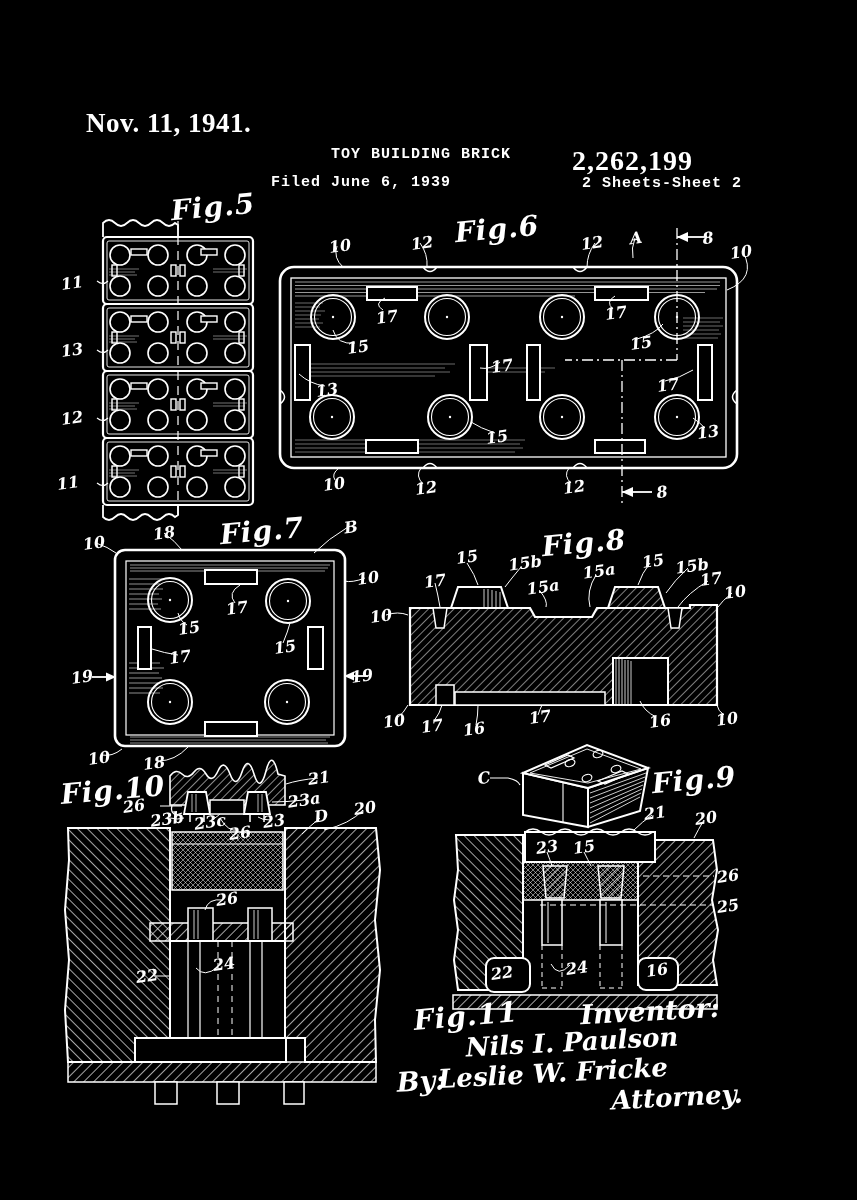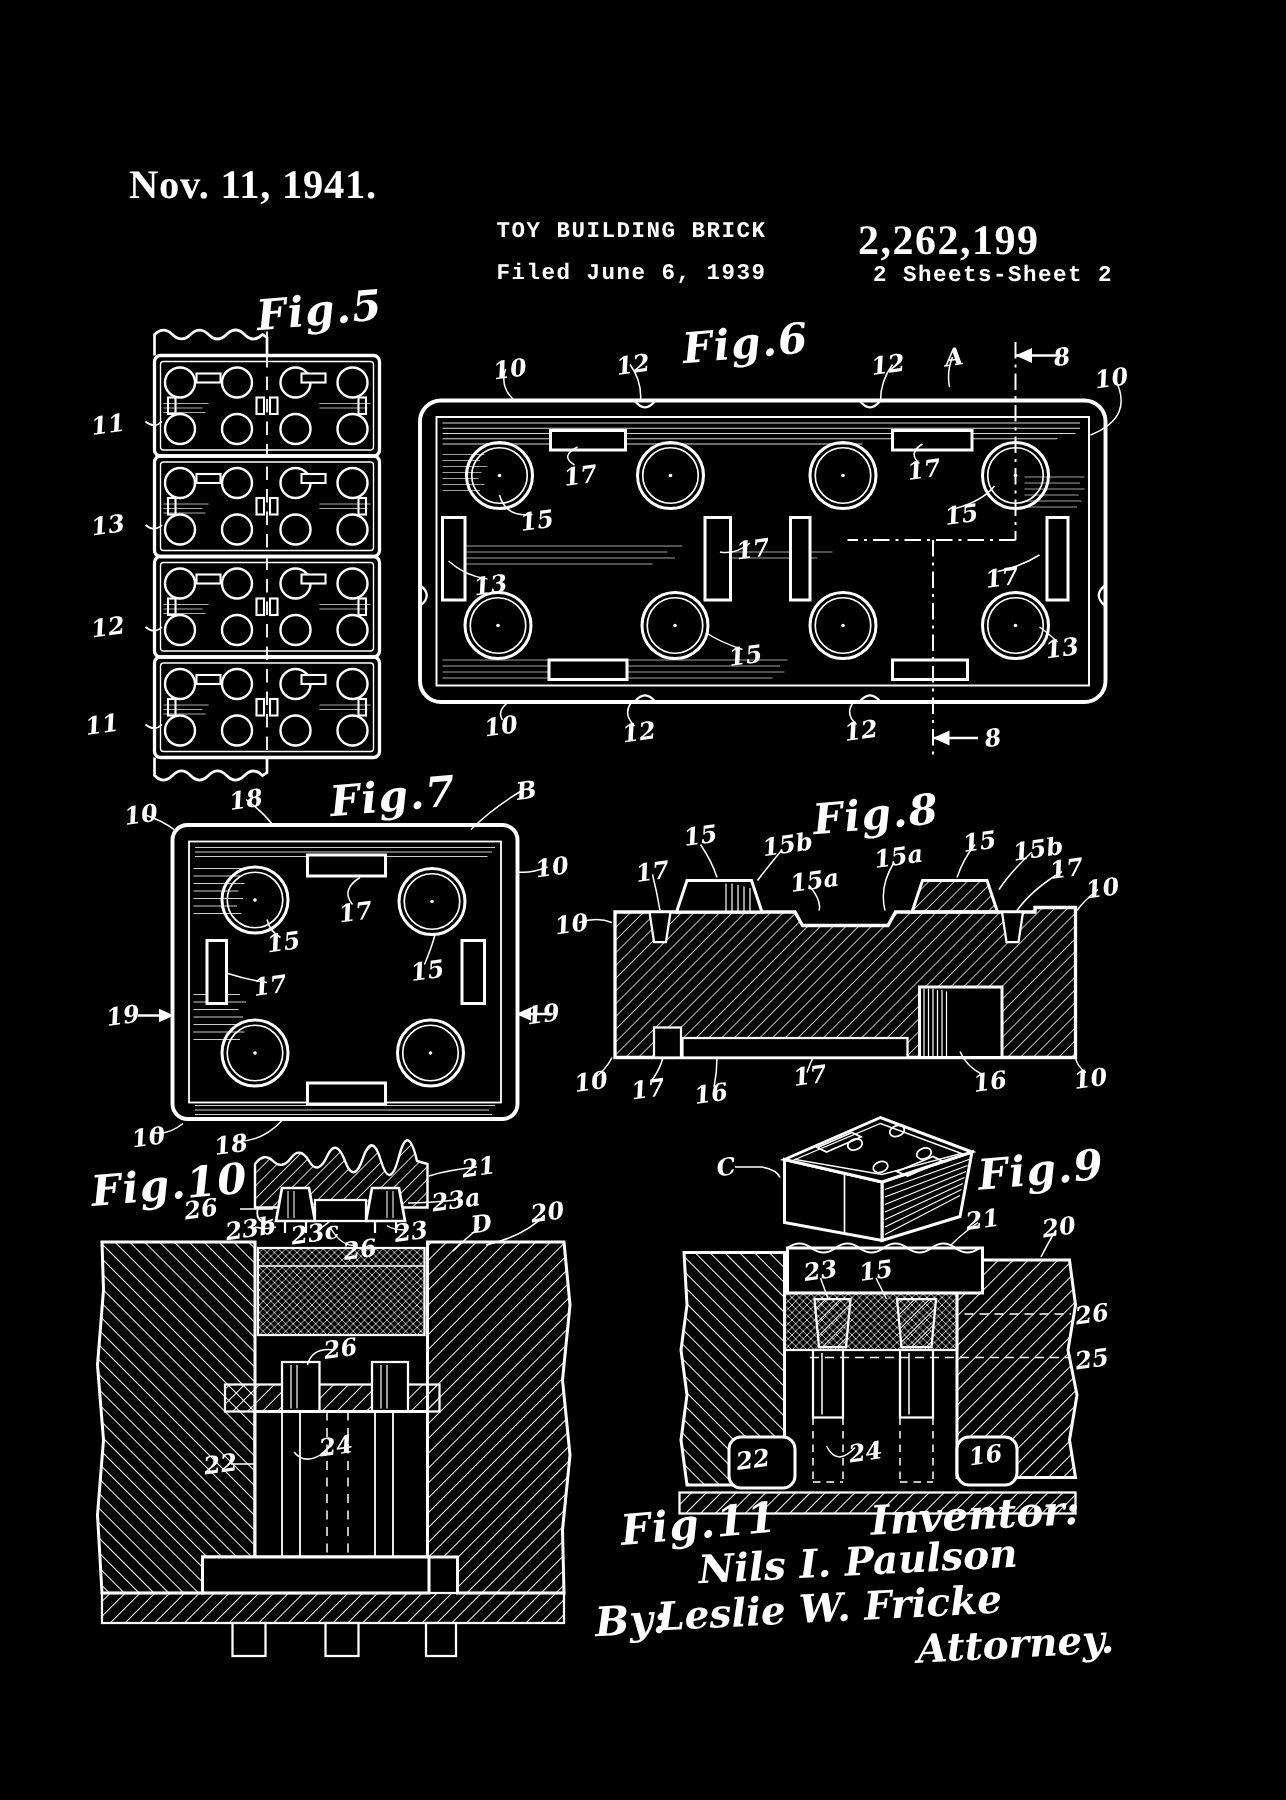--- a/index.html
+++ b/index.html
@@ -4,21 +4,21 @@
 <style>
   html,body{margin:0;padding:0;background:#000;}
   .page{position:relative;width:857px;height:1200px;background:#000;color:#fff;overflow:hidden;
         font-family:"Liberation Serif",serif;}
   .h-date{position:absolute;left:86px;top:108px;font:bold 27px "Liberation Serif",serif;letter-spacing:.5px;}
   .h-name{position:absolute;left:271px;top:116px;width:300px;text-align:center;
           font:bold 19px "Liberation Sans",sans-serif;letter-spacing:2px;}
   .h-num{position:absolute;left:572px;top:106px;font:bold 28px "Liberation Serif",serif;letter-spacing:1px;margin-top:39px;}
   .h-title{position:absolute;left:271px;top:146px;width:300px;text-align:center;
            font:bold 15px "Liberation Mono",monospace;letter-spacing:1px;}
-  .h-filed{position:absolute;left:271px;top:174px;width:300px;text-align:center;
+  .h-filed{position:absolute;left:271px;top:174px;width:300px;
            font:bold 15px "Liberation Mono",monospace;letter-spacing:1px;}
   .h-sheet{position:absolute;left:582px;top:175px;font:bold 15px "Liberation Mono",monospace;letter-spacing:1px;}
   .fig-title{position:absolute;color:#fff;font:italic bold 28px "DejaVu Serif",serif;
              transform:translate(-50%,-50%) rotate(-5deg);letter-spacing:1px;white-space:nowrap;}
   .ref{position:absolute;color:#fff;font:italic bold 16px "DejaVu Serif",serif;
        transform:translate(-50%,-50%) rotate(-8deg);white-space:nowrap;}
   .sig{position:absolute;color:#fff;font:italic bold 27px "DejaVu Serif",serif;
        transform:translate(-50%,-50%) rotate(-3deg);white-space:nowrap;}
   .sig-small{font-size:26px;}
   svg.fig{position:absolute;overflow:visible;}

